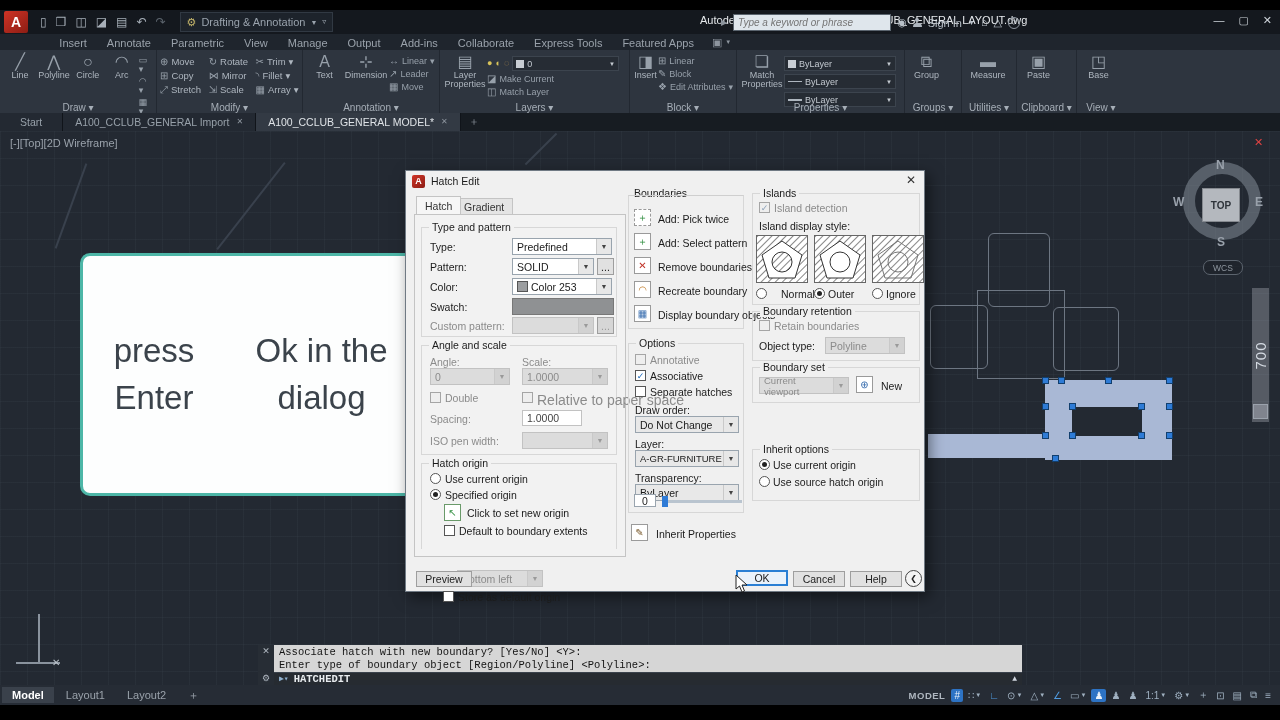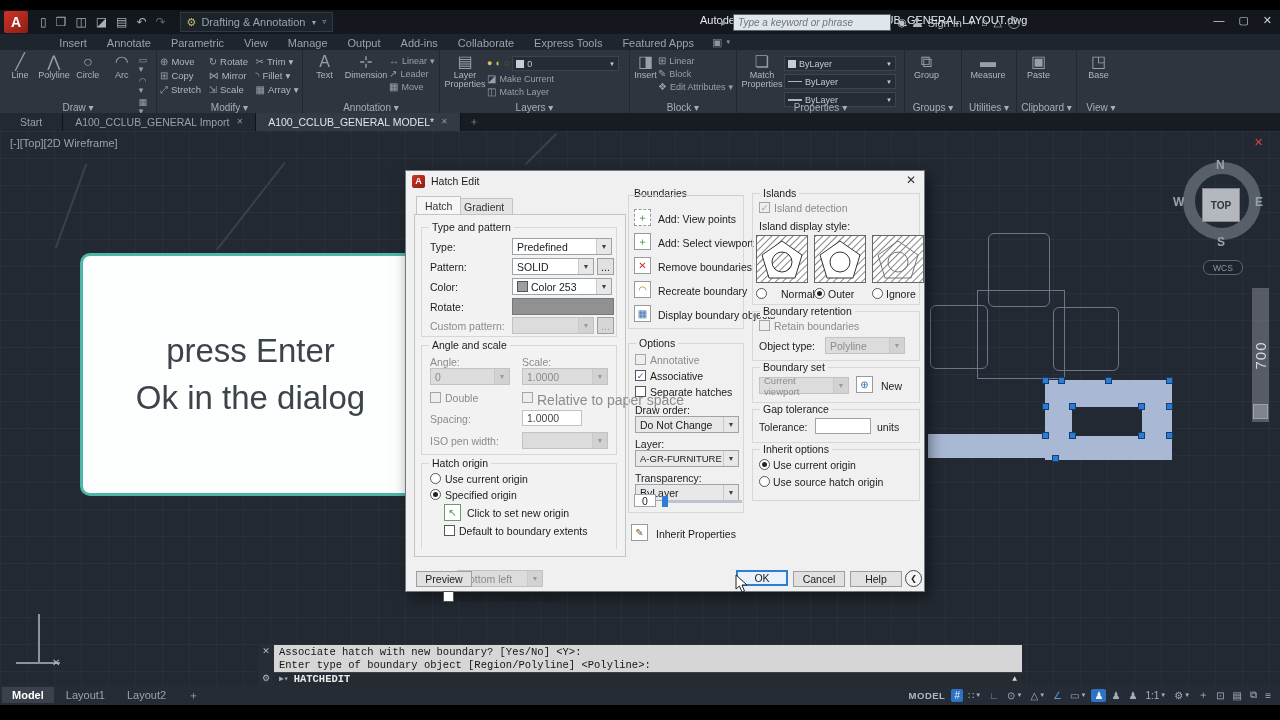--- a/index.html
+++ b/index.html
@@ -78,22 +78,22 @@
           display:flex;align-items:center;justify-content:center;}
   .dimbar span{transform:rotate(-90deg);color:#d4dae2;font-size:15px;letter-spacing:1px;}
   .dimbox{position:absolute;left:1253px;top:273px;width:15px;height:15px;background:rgba(205,210,220,0.35);border:1px solid #9ba2ac;box-sizing:border-box;}
   .ucsv{position:absolute;left:38px;top:483px;width:2px;height:48px;background:#8a939e;}
   .ucsh{position:absolute;left:16px;top:531px;width:44px;height:2px;background:#8a939e;}
   .ucsx{position:absolute;left:52px;top:527px;color:#b9c1c9;font-size:10px;}
   .canvclose{position:absolute;left:1254px;top:6px;color:#e04343;font-size:11px;}
 
   
   .note{position:absolute;left:80px;top:253px;width:341px;height:243px;background:#fdfefe;border:3px solid #4db6a7;
-        border-radius:10px;box-sizing:border-box;display:flex;flex-direction:column;align-items:center;justify-content:center;
-        color:#3b434b;font-size:33px;line-height:1.42;}
+        border-radius:10px;box-sizing:border-box;display:flex;align-items:center;justify-content:center;
+        color:#3b434b;font-size:33px;line-height:1.42;text-align:center;}
 
   
   .dialog{position:absolute;left:405px;top:170px;width:520px;height:422px;background:#f0f0f0;border:1px solid #707a84;
           box-sizing:border-box;box-shadow:4px 5px 14px rgba(0,0,0,0.5);font-size:10.5px;color:#1b1b1b;}
   .dtitle{position:absolute;left:0;top:0;right:0;height:20px;display:flex;align-items:center;gap:6px;padding-left:6px;}
   .dlogo{width:13px;height:13px;background:linear-gradient(140deg,#d03426,#8c1d14);color:#fff;font-size:9px;font-weight:bold;
          display:flex;align-items:center;justify-content:center;border-radius:2px;}
   .dclose{position:absolute;right:8px;top:3px;font-size:12px;color:#333;}
   .dtab{position:absolute;height:16px;padding:0 8px;display:flex;align-items:center;font-size:10.5px;
         border:1px solid #c4c4c4;border-bottom:none;background:#e4e4e4;color:#333;box-sizing:border-box;}
@@ -516,21 +516,21 @@
             <span>SOLID</span>
             <span class="arr">▼</span>
           </div>
         <div class="btn" style="left:175px;top:30px;width:17px;height:17px">...</div>
         <span class="lbl" style="left:8px;top:53px">Color:</span>
         <div class="combo" style="left:90px;top:50px;width:100px">
             <span style="width:9px;height:9px;background:#9c9ea0;border:1px solid #555;margin-right:3px"></span>
             <span>Color 253</span>
             <span class="arr">▼</span>
           </div>
-        <span class="lbl" style="left:8px;top:73px">Rotate:</span>
+        <span class="lbl" style="left:8px;top:73px">Swatch:</span>
         <div class="swatch" style="left:90px;top:70px;width:100px;height:15px"></div>
         <span class="lbl dis" style="left:8px;top:92px">Custom pattern:</span>
         <div class="combo cdis" style="left:90px;top:89px;width:82px">
             <span></span>
             <span class="arr">▼</span>
           </div>
         <div class="btn" style="left:175px;top:89px;width:17px;height:17px;background:#d6d6d6;color:#9a9a9a">...</div>
       </div>
 
       <div class="grp" style="left:6px;top:130px;width:196px;height:110px">
@@ -575,23 +575,23 @@
           <span>Bottom left</span>
           <span class="arr">▼</span>
         </div>
       <span class="cb" style="left:28px;top:376px"></span>
       <span class="lbl" style="left:43px;top:376px">Store as default origin</span>
     </div>
 
     <span class="lbl" style="left:228px;top:16px">Boundaries</span>
     <div class="grp" style="left:222px;top:24px;width:116px;height:134px;border-top-color:#cfcfcf"></div>
     <span class="bicon dash" style="left:228px;top:38px;color:#2c8c3c">＋</span>
-    <span class="lbl" style="left:252px;top:42px">Add: View points</span>
+    <span class="lbl" style="left:252px;top:42px">Add: Pick twice</span>
     <span class="bicon" style="left:228px;top:62px;color:#2c8c3c">＋</span>
-    <span class="lbl" style="left:252px;top:66px">Add: Select viewport</span>
+    <span class="lbl" style="left:252px;top:66px">Add: Select pattern</span>
     <span class="bicon" style="left:228px;top:86px;color:#c03226">✕</span>
     <span class="lbl" style="left:252px;top:90px">Remove boundaries</span>
     <span class="bicon" style="left:228px;top:110px;color:#c07a26">◠</span>
     <span class="lbl" style="left:252px;top:114px">Recreate boundary</span>
     <span class="bicon" style="left:228px;top:134px;color:#3a6fb0">▦</span>
     <span class="lbl" style="left:252px;top:138px">Display boundary objects</span>
 
     <div class="grp" style="left:222px;top:172px;width:116px;height:170px">
       <span class="legend legend2">Options</span>
       <span class="cb cdis" style="left:6px;top:10px"></span>
@@ -685,26 +685,20 @@
     <div class="grp" style="left:346px;top:196px;width:168px;height:36px">
       <span class="legend legend2">Boundary set</span>
       <div class="combo cdis" style="left:6px;top:9px;width:90px">
           <span style="font-size:9.5px">Current viewport</span>
           <span class="arr">▼</span>
         </div>
       <span class="bicon" style="left:103px;top:8px;color:#3a6fb0">⊕</span>
       <span class="lbl" style="left:128px;top:12px">New</span>
     </div>
 
-    <div class="grp" style="left:346px;top:238px;width:168px;height:34px">
-      <span class="legend legend2">Gap tolerance</span>
-      <span class="lbl" style="left:6px;top:11px">Tolerance:</span>
-      <div class="txt" style="left:62px;top:8px;width:56px"></div>
-      <span class="lbl" style="left:124px;top:11px">units</span>
-    </div>
 
     <div class="grp" style="left:346px;top:278px;width:168px;height:52px">
       <span class="legend legend2">Inherit options</span>
       <span class="rad sel" style="left:6px;top:9px"></span>
       <span class="lbl" style="left:20px;top:9px">Use current origin</span>
       <span class="rad" style="left:6px;top:26px"></span>
       <span class="lbl" style="left:20px;top:26px">Use source hatch origin</span>
     </div>
 
     <div class="btn" style="left:10px;top:400px;width:56px">Preview</div>

